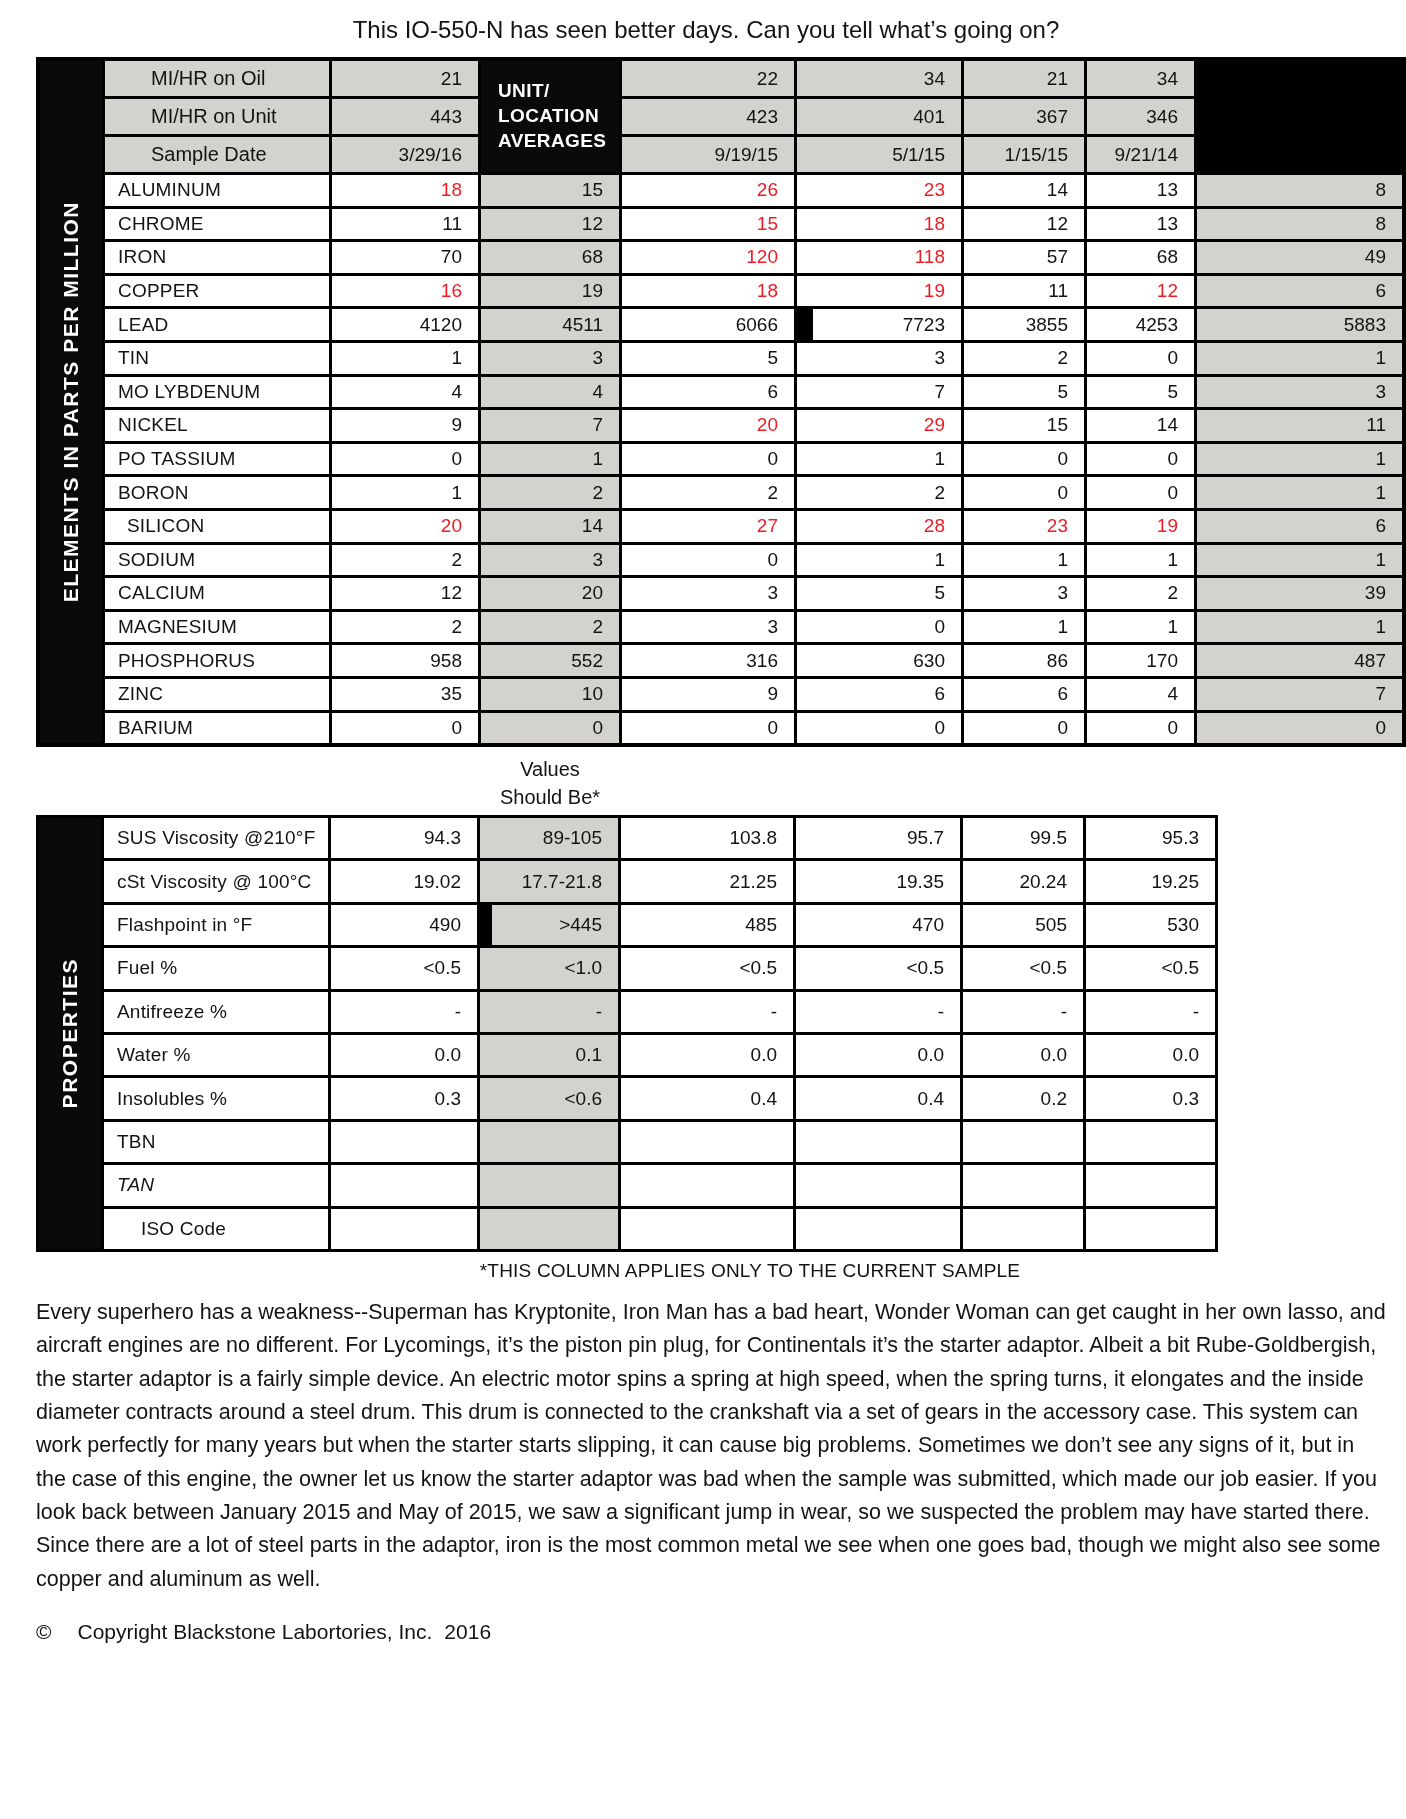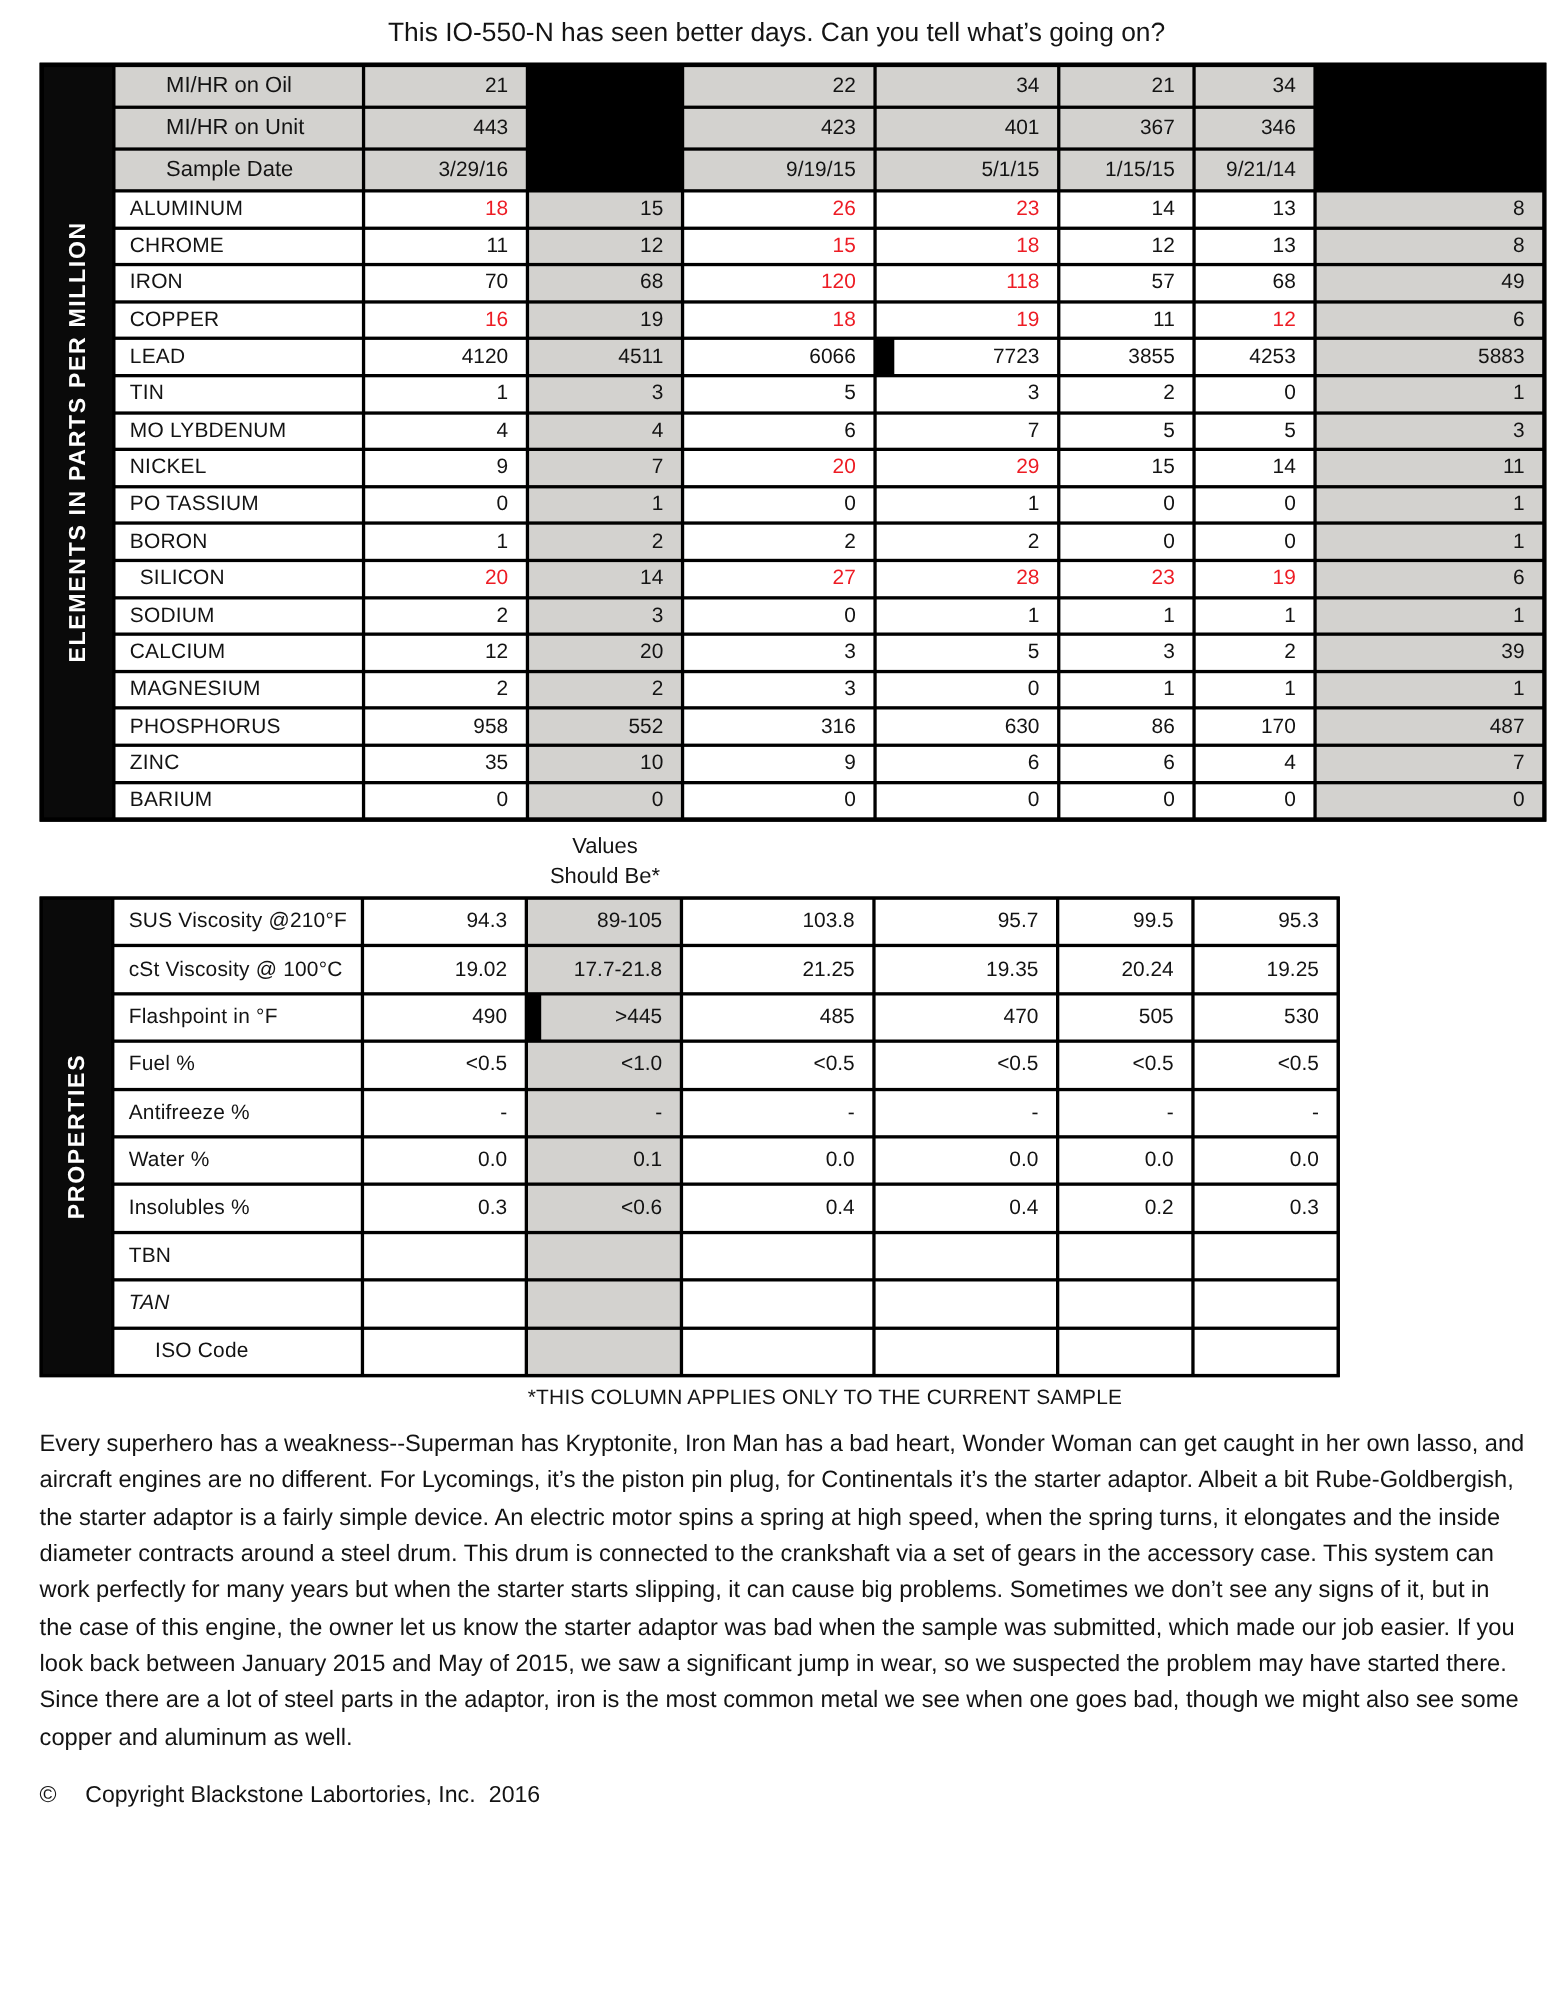--- a/index.html
+++ b/index.html
@@ -65,20 +65,21 @@
       <div class="cell val gray" style="grid-area: 2 / 5;">423</div>
       <div class="cell val gray" style="grid-area: 2 / 6;">401</div>
       <div class="cell val gray" style="grid-area: 2 / 7;">367</div>
       <div class="cell val gray" style="grid-area: 2 / 8;">346</div>
       <div class="cell hlabel gray" style="grid-area: 3 / 2;">Sample Date</div>
       <div class="cell val gray" style="grid-area: 3 / 3;">3/29/16</div>
       <div class="cell val gray" style="grid-area: 3 / 5;">9/19/15</div>
       <div class="cell val gray" style="grid-area: 3 / 6;">5/1/15</div>
       <div class="cell val gray" style="grid-area: 3 / 7;">1/15/15</div>
       <div class="cell val gray" style="grid-area: 3 / 8;">9/21/14</div>
+      <div class="cell blackhead" style="grid-area: 1 / 4 / span 3;">UNIT/ LOCATION AVERAGES</div>
       <div class="cell elabel" style="grid-area: 4 / 2;">ALUMINUM</div>
       <div class="cell val red" style="grid-area: 4 / 3;">18</div>
       <div class="cell val gray" style="grid-area: 4 / 4;">15</div>
       <div class="cell val red" style="grid-area: 4 / 5;">26</div>
       <div class="cell val red" style="grid-area: 4 / 6;">23</div>
       <div class="cell val" style="grid-area: 4 / 7;">14</div>
       <div class="cell val" style="grid-area: 4 / 8;">13</div>
       <div class="cell val gray" style="grid-area: 4 / 9;">8</div>
       <div class="cell elabel" style="grid-area: 5 / 2;">CHROME</div>
       <div class="cell val" style="grid-area: 5 / 3;">11</div>

